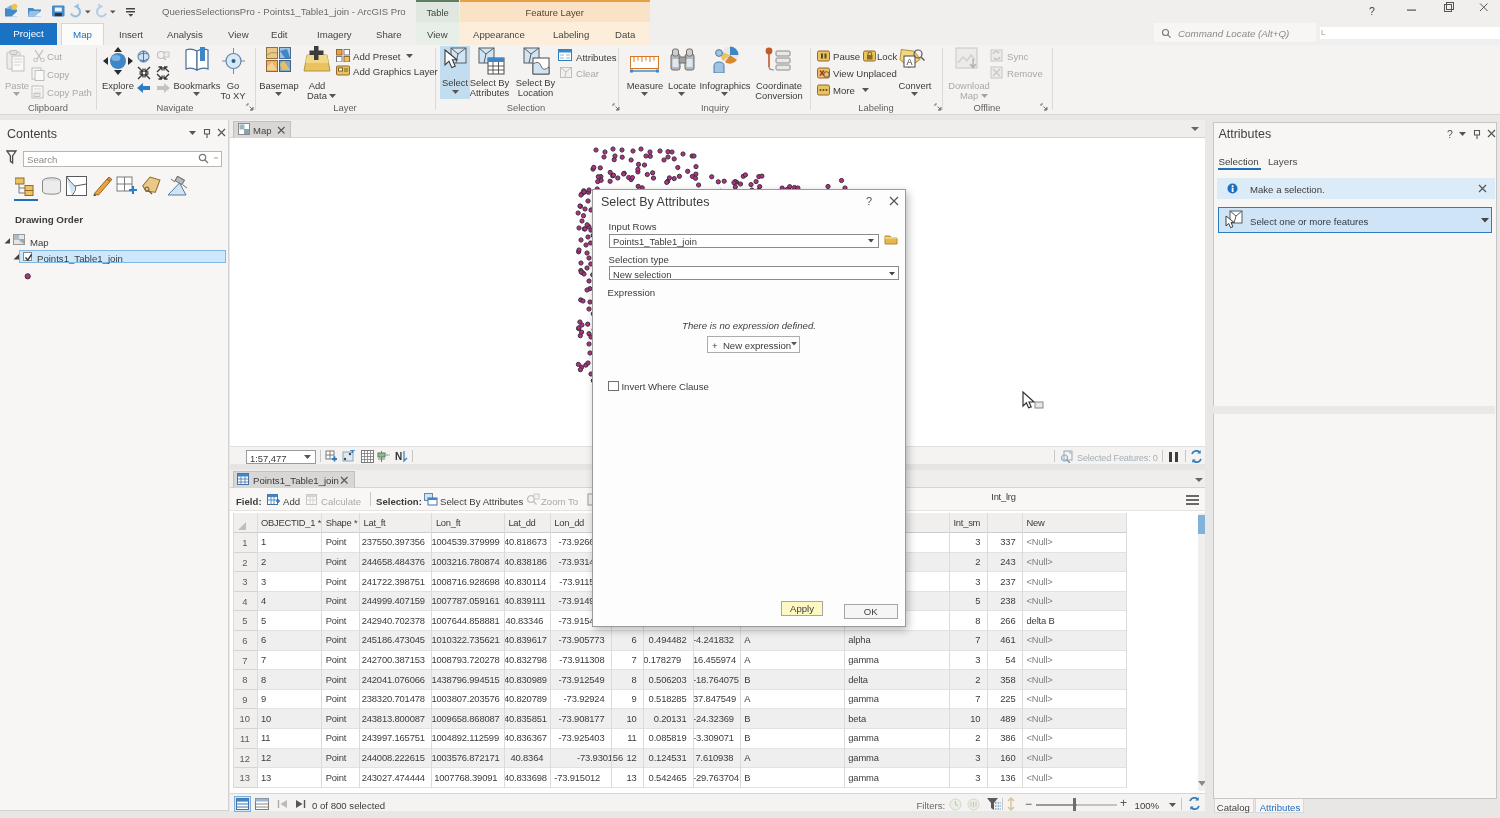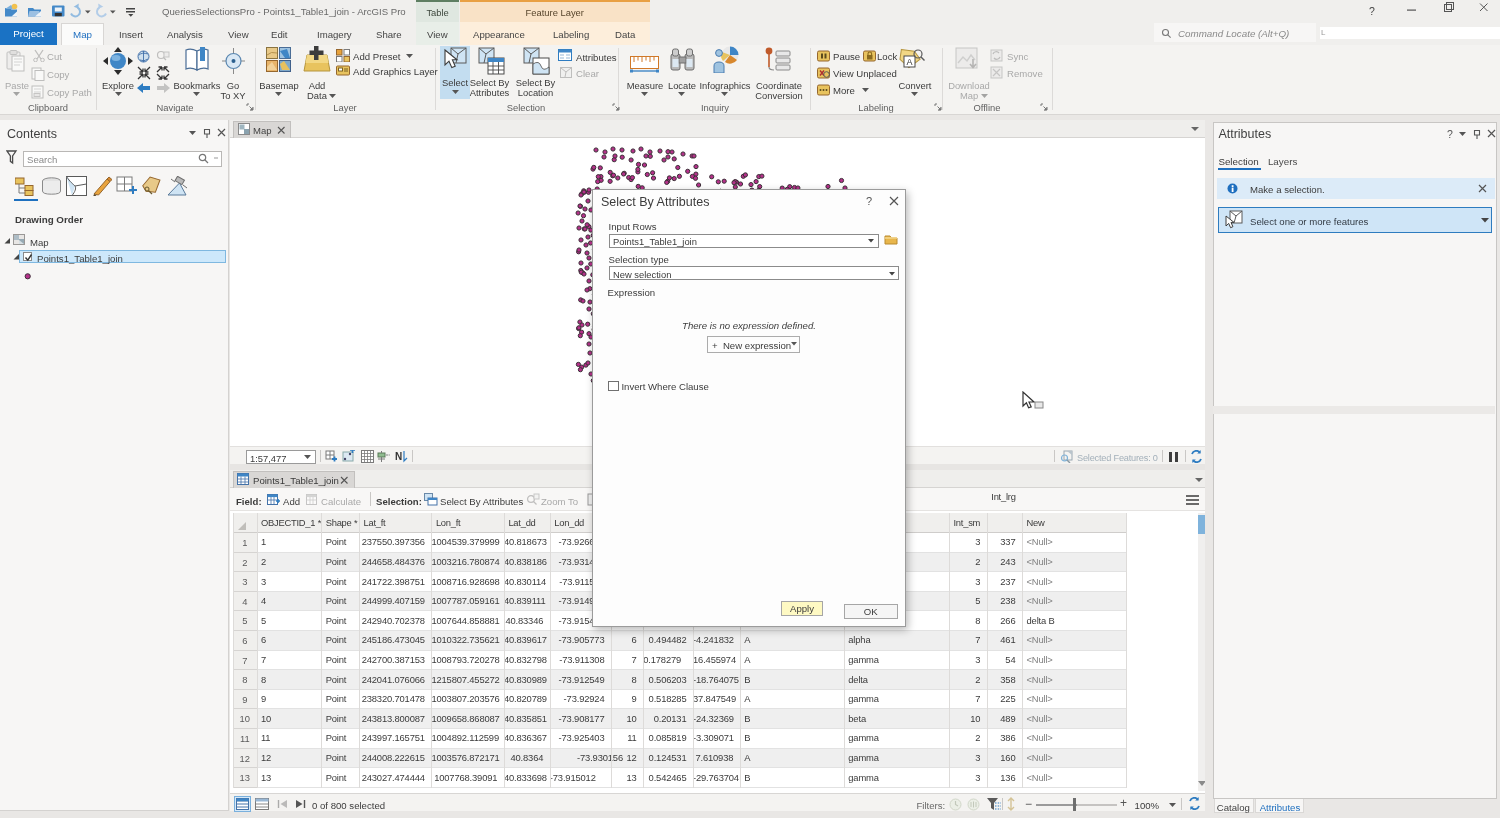--- a/index.html
+++ b/index.html
@@ -1384,21 +1384,21 @@
 <div class="td" style="left:744.3px;top:654.0px;color:#3b3b3b">A</div>
 <div class="td" style="left:848.3px;top:654.0px;color:#3b3b3b">gamma</div>
 <div class="td" style="left:949.0px;width:31.3px;text-align:right;top:654.0px;color:#3b3b3b">3</div>
 <div class="td" style="left:986.8px;width:28.7px;text-align:right;top:654.0px;color:#3b3b3b">54</div>
 <div class="td" style="left:1026.5px;top:654.0px;color:#808080">&lt;Null&gt;</div>
 <div style="position:absolute;left:256.5px;top:670.2px;width:869.8px;height:19.6px;background:#efefef;border-bottom:1px solid #e2e2e2;box-sizing:border-box"></div>
 <div style="position:absolute;left:233px;top:670.2px;width:23.5px;height:19.6px;background:#f0efed;border-bottom:1px solid #d6d4d2;box-sizing:border-box;color:#5a5a5a;font-size:9.4px;text-align:center;line-height:19.6px">8</div>
 <div class="td" style="left:261.0px;top:673.6px;color:#3b3b3b">8</div>
 <div class="td" style="left:325.7px;top:673.6px;color:#3b3b3b">Point</div>
 <div class="td" style="left:359.0px;width:65.9px;text-align:right;top:673.6px;color:#3b3b3b">242041.076066</div>
-<div class="td" style="left:431.4px;width:66.0px;text-align:right;top:673.6px;color:#3b3b3b">1215807.455272</div>
+<div class="td" style="left:431.4px;width:66.0px;text-align:right;top:673.6px;color:#3b3b3b">1438796.994515</div>
 <div class="td" style="left:503.9px;width:39.4px;text-align:right;top:673.6px;color:#3b3b3b">40.830989</div>
 <div class="td" style="left:549.8px;width:54.7px;text-align:right;top:673.6px;color:#3b3b3b">-73.912549</div>
 <div class="td" style="left:611.0px;width:25.7px;text-align:right;top:673.6px;color:#3b3b3b">8</div>
 <div class="td" style="left:643.2px;width:43.3px;text-align:right;top:673.6px;color:#3b3b3b">0.506203</div>
 <div class="td" style="left:693.0px;width:40.3px;text-align:right;top:673.6px;color:#3b3b3b">-18.764075</div>
 <div class="td" style="left:744.3px;top:673.6px;color:#3b3b3b">B</div>
 <div class="td" style="left:848.3px;top:673.6px;color:#3b3b3b">delta</div>
 <div class="td" style="left:949.0px;width:31.3px;text-align:right;top:673.6px;color:#3b3b3b">2</div>
 <div class="td" style="left:986.8px;width:28.7px;text-align:right;top:673.6px;color:#3b3b3b">358</div>
 <div class="td" style="left:1026.5px;top:673.6px;color:#808080">&lt;Null&gt;</div>
@@ -1466,21 +1466,21 @@
 <div class="td" style="left:949.0px;width:31.3px;text-align:right;top:752.0px;color:#3b3b3b">3</div>
 <div class="td" style="left:986.8px;width:28.7px;text-align:right;top:752.0px;color:#3b3b3b">160</div>
 <div class="td" style="left:1026.5px;top:752.0px;color:#808080">&lt;Null&gt;</div>
 <div style="position:absolute;left:256.5px;top:768.2px;width:869.8px;height:19.6px;background:#ffffff;border-bottom:1px solid #e2e2e2;box-sizing:border-box"></div>
 <div style="position:absolute;left:233px;top:768.2px;width:23.5px;height:19.6px;background:#f0efed;border-bottom:1px solid #d6d4d2;box-sizing:border-box;color:#5a5a5a;font-size:9.4px;text-align:center;line-height:19.6px">13</div>
 <div class="td" style="left:261.0px;top:771.6px;color:#3b3b3b">13</div>
 <div class="td" style="left:325.7px;top:771.6px;color:#3b3b3b">Point</div>
 <div class="td" style="left:359.0px;width:65.9px;text-align:right;top:771.6px;color:#3b3b3b">243027.474444</div>
 <div class="td" style="left:431.4px;width:66.0px;text-align:right;top:771.6px;color:#3b3b3b">1007768.39091</div>
 <div class="td" style="left:503.9px;width:39.4px;text-align:right;top:771.6px;color:#3b3b3b">40.833698</div>
-<div class="td" style="left:549.8px;width:54.7px;text-align:left;top:771.6px;color:#3b3b3b">-73.915012</div>
+<div class="td" style="left:549.8px;width:54.7px;text-align:center;top:771.6px;color:#3b3b3b">-73.915012</div>
 <div class="td" style="left:611.0px;width:25.7px;text-align:right;top:771.6px;color:#3b3b3b">13</div>
 <div class="td" style="left:643.2px;width:43.3px;text-align:right;top:771.6px;color:#3b3b3b">0.542465</div>
 <div class="td" style="left:693.0px;width:40.3px;text-align:right;top:771.6px;color:#3b3b3b">-29.763704</div>
 <div class="td" style="left:744.3px;top:771.6px;color:#3b3b3b">B</div>
 <div class="td" style="left:848.3px;top:771.6px;color:#3b3b3b">gamma</div>
 <div class="td" style="left:949.0px;width:31.3px;text-align:right;top:771.6px;color:#3b3b3b">3</div>
 <div class="td" style="left:986.8px;width:28.7px;text-align:right;top:771.6px;color:#3b3b3b">136</div>
 <div class="td" style="left:1026.5px;top:771.6px;color:#808080">&lt;Null&gt;</div>
 <div style="position:absolute;left:256.5px;top:513.0px;width:1px;height:274.8px;background:#dddbd9"></div>
 <div style="position:absolute;left:321.2px;top:513.0px;width:1px;height:274.8px;background:#dddbd9"></div>

